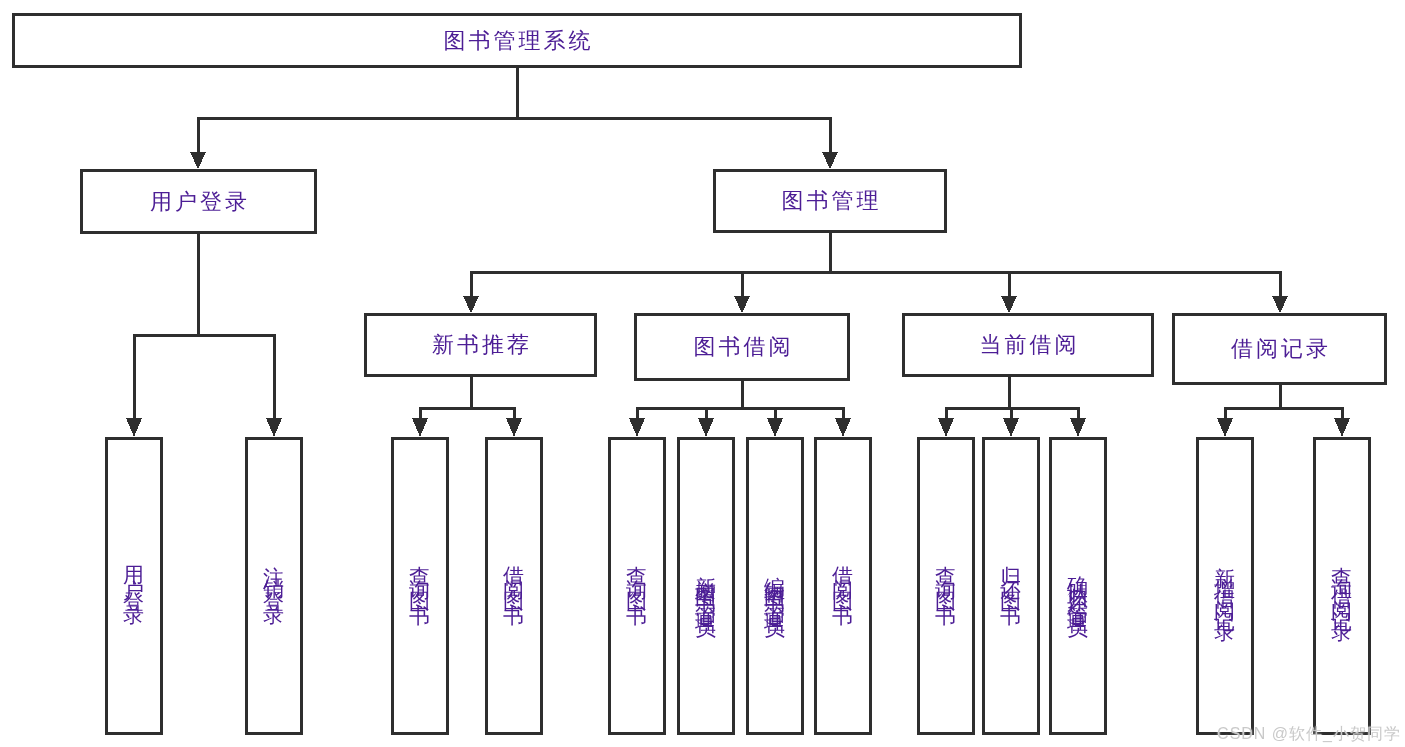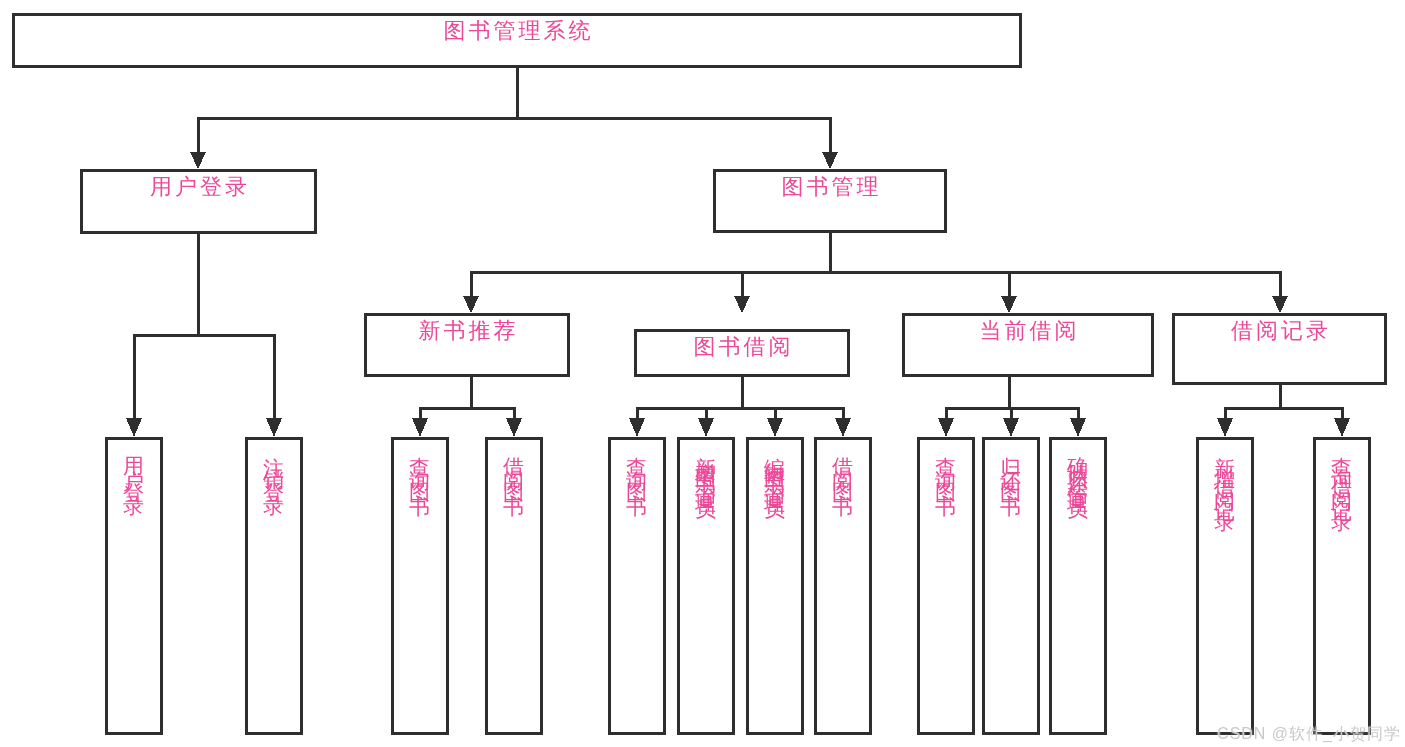--- a/index.html
+++ b/index.html
@@ -3,22 +3,22 @@
 <meta charset="utf-8">
 <style>
   html,body{margin:0;padding:0;background:#ffffff;}
   .canvas{
     position:relative;width:1405px;height:747px;background:#ffffff;
     font-family:"Liberation Sans",sans-serif;overflow:hidden;
   }
   .connectors{position:absolute;left:0;top:0;width:1405px;height:747px;}
   .node{
     position:absolute;box-sizing:border-box;background:#ffffff;
-    border:3px solid #2e2e2e;color:#ec4899;
-    display:flex;justify-content:center;
+    border:3px solid #2e2e2e;color:#4c1d95;
+    display:flex;align-items:center;justify-content:center;
   }
   .h-node{font-size:22px;letter-spacing:3px;padding-left:3px;white-space:nowrap;}
   .v-node span{
     writing-mode:vertical-rl;text-orientation:mixed;
     font-size:21px;line-height:1;white-space:nowrap;
   }
   .ls4{letter-spacing:13px;margin-bottom:22px;}
   .ls6{letter-spacing:11px;margin-bottom:6px;}
   .lsl{letter-spacing:6px;}
   .watermark{
@@ -105,24 +105,24 @@
     <span>图书管理系统</span>
   </div>
 
   <div class="node h-node" style="left:80px;top:169px;width:237px;height:65px">
     <span>用户登录</span>
   </div>
   <div class="node h-node" style="left:713px;top:169px;width:234px;height:64px">
     <span>图书管理</span>
   </div>
 
-  <div class="node h-node" style="left:364px;top:313px;width:206px;height:64px">
+  <div class="node h-node" style="left:364px;top:313px;width:233px;height:64px">
     <span>新书推荐</span>
   </div>
-  <div class="node h-node" style="left:634px;top:329px;width:216px;height:48px">
+  <div class="node h-node" style="left:634px;top:313px;width:216px;height:68px">
     <span>图书借阅</span>
   </div>
   <div class="node h-node" style="left:902px;top:313px;width:252px;height:64px">
     <span>当前借阅</span>
   </div>
   <div class="node h-node" style="left:1172px;top:313px;width:215px;height:72px">
     <span>借阅记录</span>
   </div>
 
   <div class="node v-node" style="left:105px;top:437px;width:58px;height:298px">

